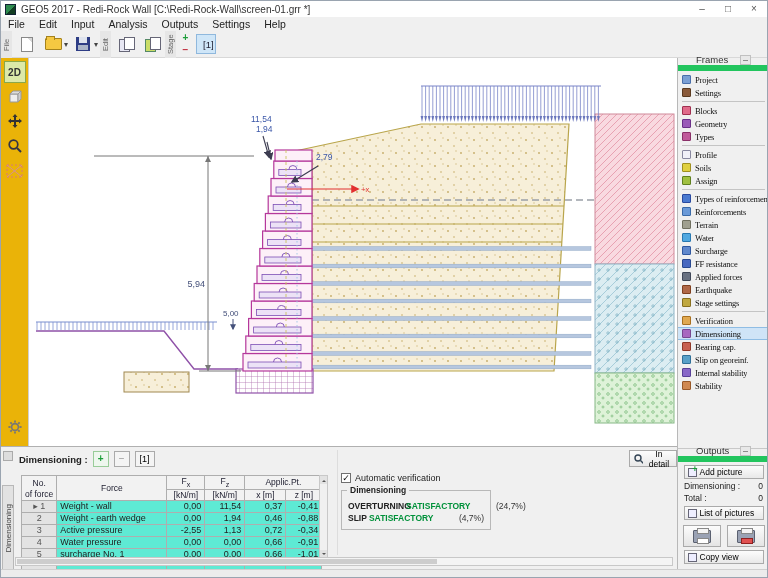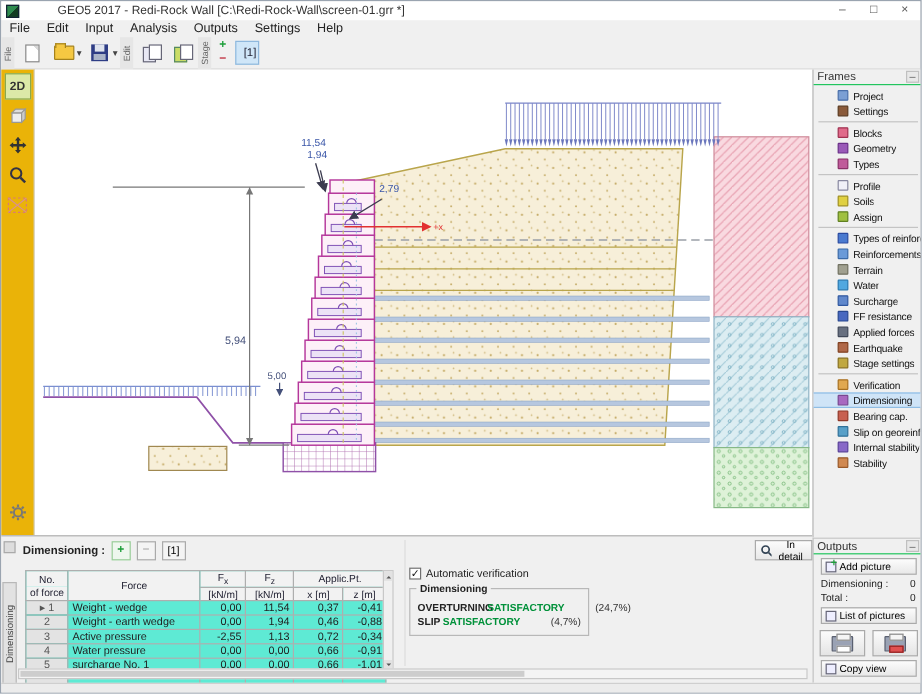--- a/index.html
+++ b/index.html
@@ -5,21 +5,21 @@
   html,body{margin:0;padding:0;}
   body{width:768px;height:578px;position:relative;background:#f0f0f0;
        font-family:"Liberation Sans",sans-serif;font-size:11px;color:#222;
        overflow:hidden;box-sizing:border-box;border:1px solid #9aa4b0;}
   *{box-sizing:border-box;}
   
   #titlebar{position:absolute;left:0;top:0;width:100%;height:16px;background:#ffffff;
             display:flex;align-items:center;padding-left:4px;}
   #appicon{width:11px;height:11px;background:#1d5c34;border:1px solid #123;margin-right:5px;
            background-image:linear-gradient(135deg,#2e8b4f 50%,#123d22 50%);}
-  #wintitle{font-size:10px;color:#333;flex:1;white-space:nowrap;overflow:hidden;margin-left:27px;}
+  #wintitle{font-size:10px;color:#333;flex:1;white-space:nowrap;overflow:hidden;}
   .winbtn{width:26px;height:14px;text-align:center;font-size:10px;color:#555;line-height:14px;}
   
   #menubar{position:absolute;left:0;top:16px;width:100%;height:14px;background:#f0f0f0;
            display:flex;align-items:center;}
   #menubar span{padding:0 7px;font-size:10.5px;color:#222;}
   
   #toolbar{position:absolute;left:0;top:30px;width:100%;height:27px;background:#f0f0f0;
            border-bottom:1px solid #d8d8d8;display:flex;align-items:center;}
   .tgrp{width:11px;height:27px;background:#e6e6e6;color:#666;font-size:7.5px;
         writing-mode:vertical-rl;transform:rotate(180deg);text-align:center;line-height:11px;margin-right:2px;}
@@ -46,25 +46,25 @@
   
   #leftbar{position:absolute;left:0;top:57px;width:28px;height:388px;background:#eab308;border-right:1px solid #d0d0d0;}
   #leftbar button{display:block;width:22px;height:22px;margin:3px auto;border:1px solid transparent;background:transparent;padding:0;}
   #b2d{background:#dce9a8 !important;border:1px solid #8aa84a !important;font-size:10px;font-weight:bold;color:#333;}
   #bgear{position:absolute;bottom:4px;left:3px;}
   
   #canvas{position:absolute;left:28px;top:57px;width:648px;height:388px;background:#ffffff;}
   #dwg text{font-family:"Liberation Sans",sans-serif;}
   
   #frames-panel{position:absolute;left:676px;top:57px;width:92px;height:390px;background:#f0f0f0;border-left:1px solid #b8b8b8;}
-  .phead{height:13px;border-bottom:1px solid #22c55e;display:flex;align-items:center;padding:0 3px;}
+  .phead{height:13px;border-bottom:6px solid #22c55e;display:flex;align-items:flex-end;padding:0 18px;}
   .phead .pt{flex:1;font-size:9.5px;color:#333;}
   .pmin{width:11px;text-align:center;color:#555;font-size:9px;border:1px solid #c0c0c0;line-height:9px;height:10px;background:#e8e8e8;}
   #frames-list{padding-top:2px;}
-  .fitem{display:flex;align-items:center;height:13px;padding-left:20px;}
+  .fitem{display:flex;align-items:center;height:13px;padding-left:4px;font-family:Liberation Serif, serif;}
   .fitem.sel{background:#cfe4f7;border-top:1px solid #8fbde4;border-bottom:1px solid #8fbde4;}
   .fic{width:9px;height:9px;border:1px solid #666;border-radius:1px;margin-right:4px;flex:none;}
   .flb{font-size:8.5px;letter-spacing:-0.2px;white-space:nowrap;overflow:hidden;color:#111;}
   .fsep{height:1px;background:#c4c4c4;margin:2px 4px;}
   
   #outputs-panel{position:absolute;left:676px;top:447px;width:92px;height:121px;background:#f0f0f0;border-left:1px solid #b8b8b8;border-top:1px solid #c8c8c8;}
   .obtn{display:flex;align-items:center;gap:3px;width:80px;margin:3px auto 0;height:14px;border:1px solid #aaa;
         background:linear-gradient(#fcfcfc,#e8e8e8);font-size:8.5px;padding:0 3px;}
   .outrow{display:flex;justify-content:space-between;padding:2px 6px 0 6px;font-size:8.5px;color:#222;}
   .ic-sq{width:9px;height:9px;border:1px solid #667;background:#eef;position:relative;flex:none;}
@@ -677,21 +677,21 @@
         <th class="nt">of force</th>
         <th>[kN/m]</th>
         <th>[kN/m]</th>
         <th style="width:41px">x [m]</th>
         <th style="width:36px">z [m]</th>
       </tr>
     </thead>
     <tbody id="tbody">
         <tr>
           <td class="rn">▸ 1</td>
-          <td class="fname">Weight - wedge</td>
+          <td class="fname">Weight - wall</td>
           <td class="num">0,00</td>
           <td class="num">11,54</td>
           <td class="num">0,37</td>
           <td class="num">-0,41</td>
         </tr>
         <tr>
           <td class="rn">2</td>
           <td class="fname">Weight - earth wedge</td>
           <td class="num">0,00</td>
           <td class="num">1,94</td>

